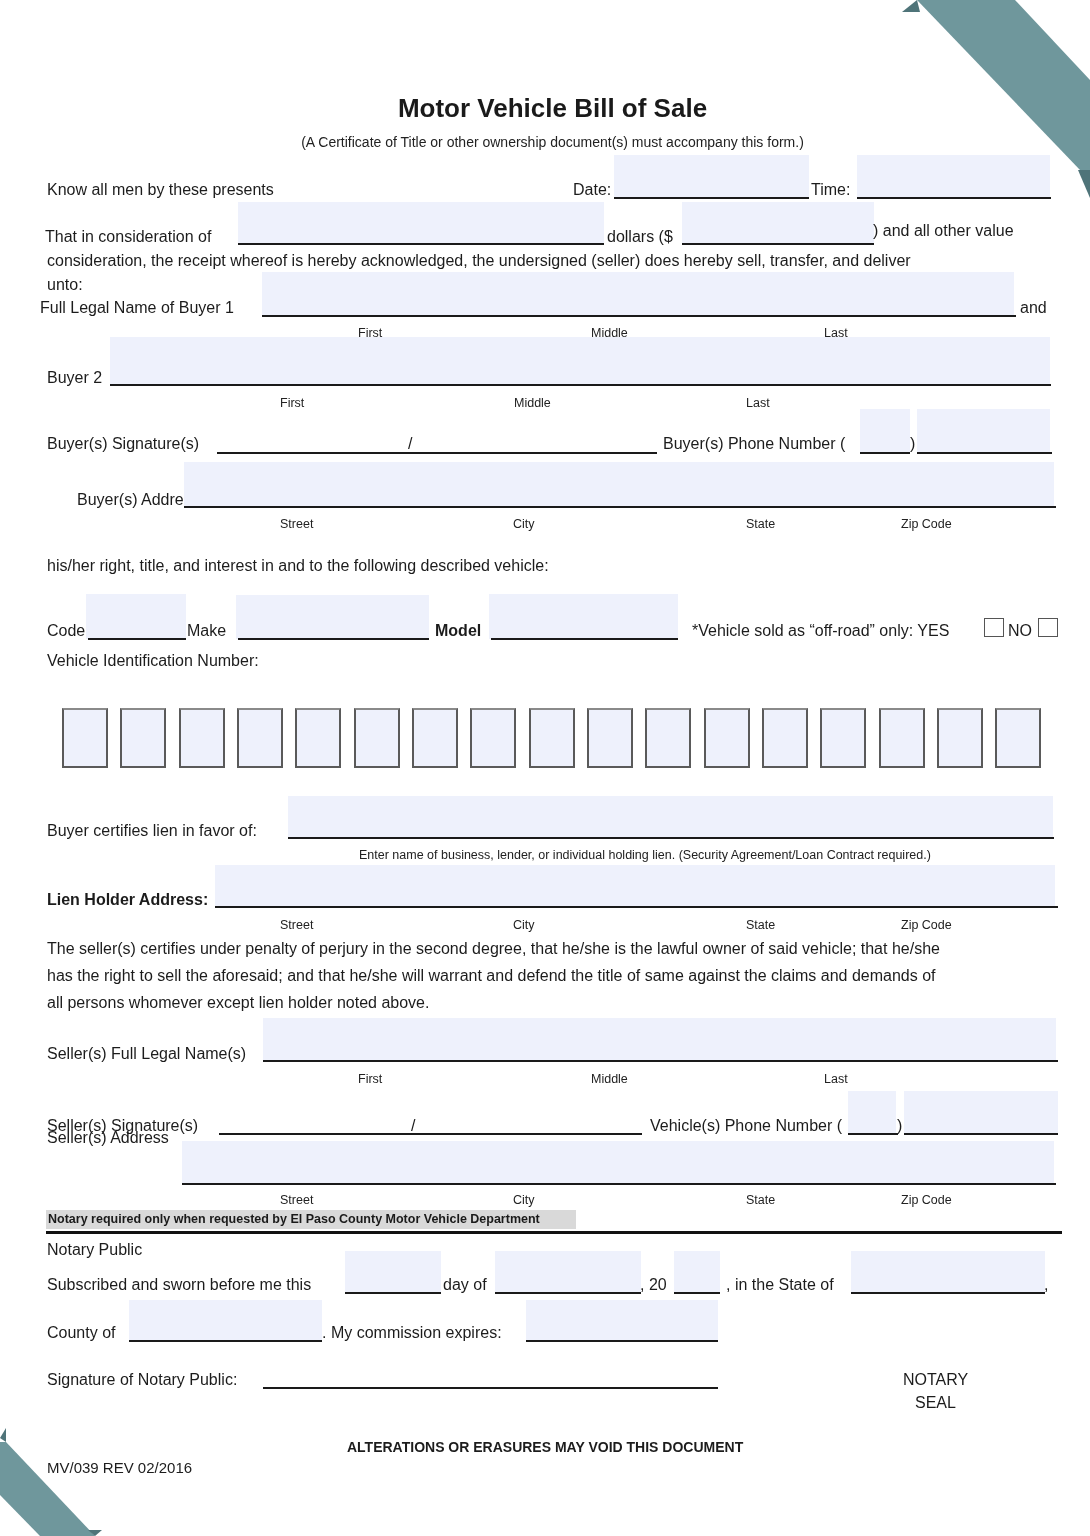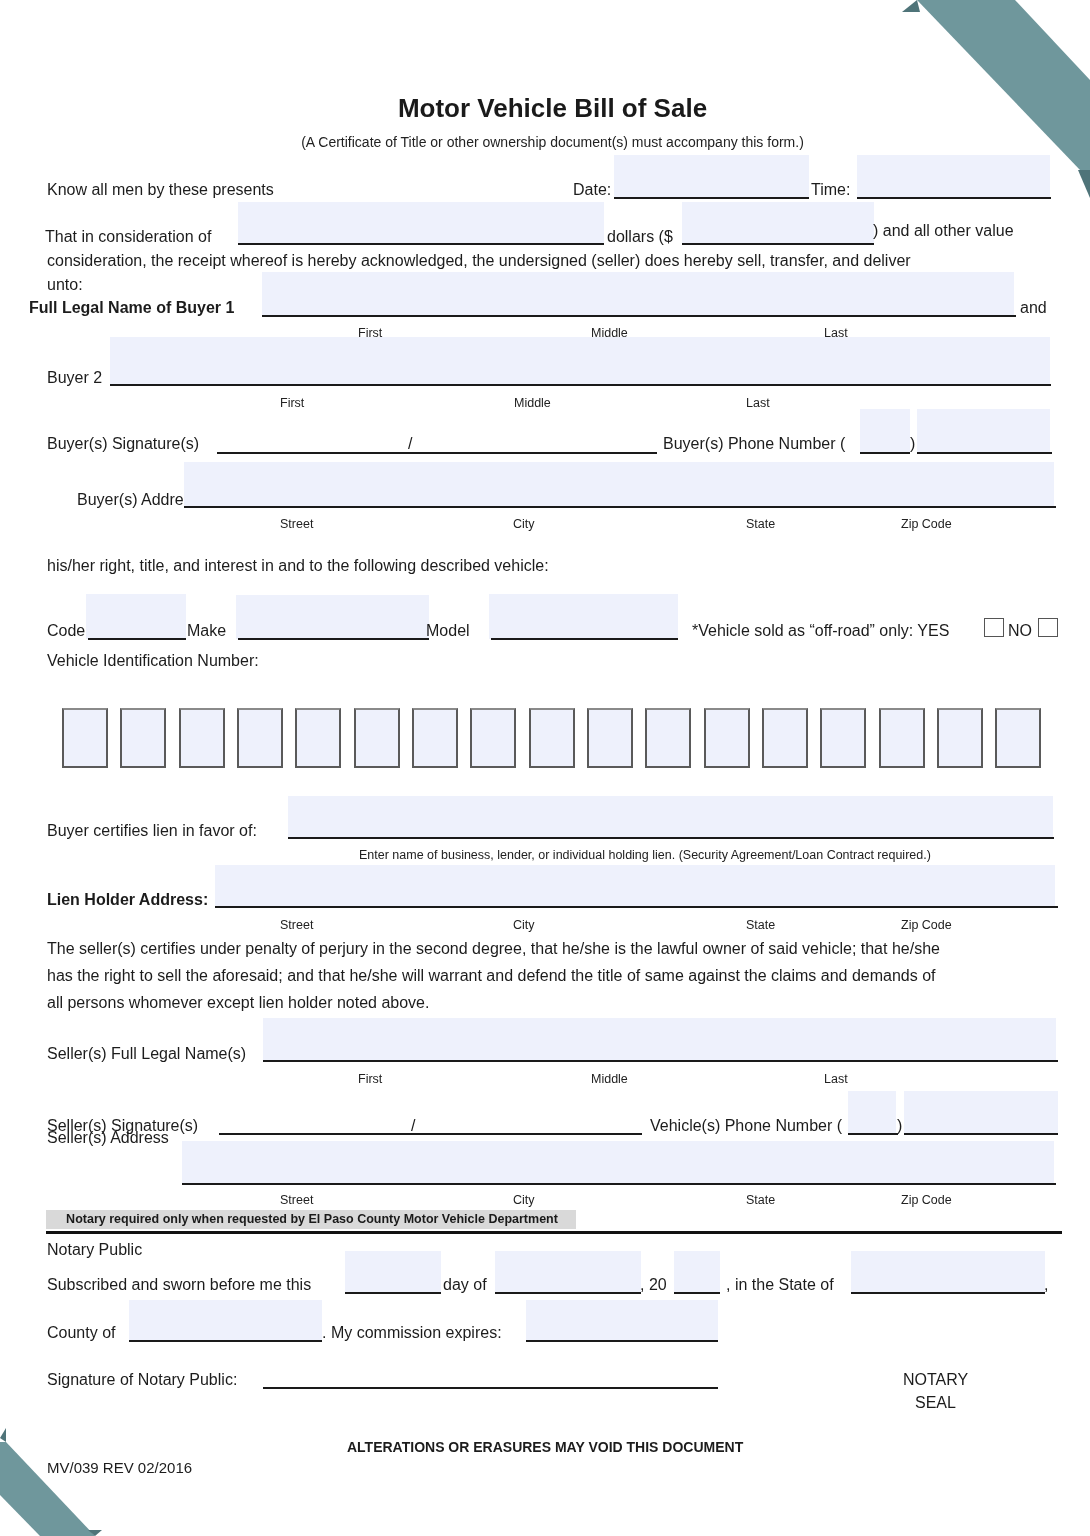--- a/index.html
+++ b/index.html
@@ -12,21 +12,21 @@
   .title { position: absolute; left: 0; width: 1105px; top: 92px; text-align: center;
            font-size: 26px; font-weight: bold; line-height: 32px; color: #1a1a1a; }
   .subtitle { position: absolute; left: 0; width: 1105px; top: 133px; text-align: center;
               font-size: 14px; line-height: 18px; color: #222; }
   .vin-box { position: absolute; top: 708px; width: 46px; height: 60px; background: #eef1fc;
              border: 2px solid #5a5a5a; box-sizing: border-box; border-top-color: #8a8a8a; }
   .checkbox { position: absolute; width: 20px; height: 19px; border: 1.5px solid #555; background: #fff; box-sizing: border-box; }
   .ribbon { position: absolute; }
   .notary-note { position: absolute; left: 46px; top: 1210px; width: 528px; height: 19px;
                  background: #d9d9d9; font-size: 12.5px; font-weight: bold; line-height: 19px;
-                 padding-left: 2px; white-space: nowrap; text-align: center; }
+                 padding-left: 2px; white-space: nowrap; }
   .thick-rule { position: absolute; left: 46px; top: 1231px; width: 1016px; height: 0; border-top: 3px solid #111; }
 </style>
 </head>
 <body>
 
 <svg class="ribbon" style="left:880px;top:0;width:210px;height:210px;" viewBox="0 0 210 210">
   <polygon points="22,12 37,0 40,12" fill="#4f7479"></polygon>
   <polygon points="37,0 135,0 210,80 210,170 200,170" fill="#6f979c"></polygon>
   <polygon points="198,170 210,170 210,198" fill="#4f7479"></polygon>
 </svg>
@@ -50,21 +50,21 @@
 <div class="txt" style="left:45px;top:227px;">That in consideration of</div>
 <div class="field" style="left:238px;top:202px;width:366px;height:42px;"><span></span></div>
 <div class="line" style="left:238px;top:243px;width:366px;"></div>
 <div class="txt" style="left:607px;top:227px;">dollars ($</div>
 <div class="field" style="left:682px;top:202px;width:192px;height:42px;"><span></span></div>
 <div class="line" style="left:682px;top:243px;width:192px;"></div>
 <div class="txt" style="left:873px;top:221px;">) and all other value</div>
 <div class="txt" style="left:47px;top:251px;">consideration, the receipt whereof is hereby acknowledged, the undersigned (seller) does hereby sell, transfer, and deliver</div>
 <div class="txt" style="left:47px;top:275px;">unto:</div>
 
-<div class="txt" style="left:29px;top:298px;font-weight:bold;">Full Legal Name of Buyer 1</div>
+<div class="txt" style="left:40px;top:298px;">Full Legal Name of Buyer 1</div>
 <div class="field" style="left:262px;top:272px;width:752px;height:44px;"><span></span></div>
 <div class="line" style="left:262px;top:315px;width:754px;"></div>
 <div class="txt" style="left:1020px;top:298px;">and</div>
 <div class="sub" style="left:358px;top:325px;">First</div>
 <div class="sub" style="left:591px;top:325px;">Middle</div>
 <div class="sub" style="left:824px;top:325px;">Last</div>
 
 <div class="txt" style="left:47px;top:368px;">Buyer 2</div>
 <div class="field" style="left:110px;top:337px;width:940px;height:48px;"><span></span></div>
 <div class="line" style="left:110px;top:384px;width:941px;"></div>
@@ -91,21 +91,21 @@
 <div class="sub" style="left:901px;top:516px;">Zip Code</div>
 
 <div class="txt" style="left:47px;top:556px;">his/her right, title, and interest in and to the following described vehicle:</div>
 
 <div class="txt" style="left:47px;top:621px;">Code</div>
 <div class="field" style="left:86px;top:594px;width:100px;height:45px;"><span></span></div>
 <div class="line" style="left:88px;top:638px;width:98px;"></div>
 <div class="txt" style="left:187px;top:621px;">Make</div>
 <div class="field" style="left:236px;top:595px;width:193px;height:44px;"><span></span></div>
 <div class="line" style="left:238px;top:638px;width:191px;"></div>
-<div class="txt" style="left:426px;top:621px;">Model</div>
+<div class="txt" style="left:435px;top:621px;font-weight:bold;">Model</div>
 <div class="field" style="left:489px;top:594px;width:189px;height:45px;"><span></span></div>
 <div class="line" style="left:491px;top:638px;width:187px;"></div>
 <div class="txt" style="left:692px;top:621px;">*Vehicle sold as “off-road” only: YES</div>
 <div class="checkbox" style="left:984px;top:618px;"></div>
 <div class="txt" style="left:1008px;top:621px;">NO</div>
 <div class="checkbox" style="left:1038px;top:618px;"></div>
 
 <div class="txt" style="left:47px;top:651px;">Vehicle Identification Number:</div>
 
 <div class="vin-box" style="left:62px;"><span></span></div>

